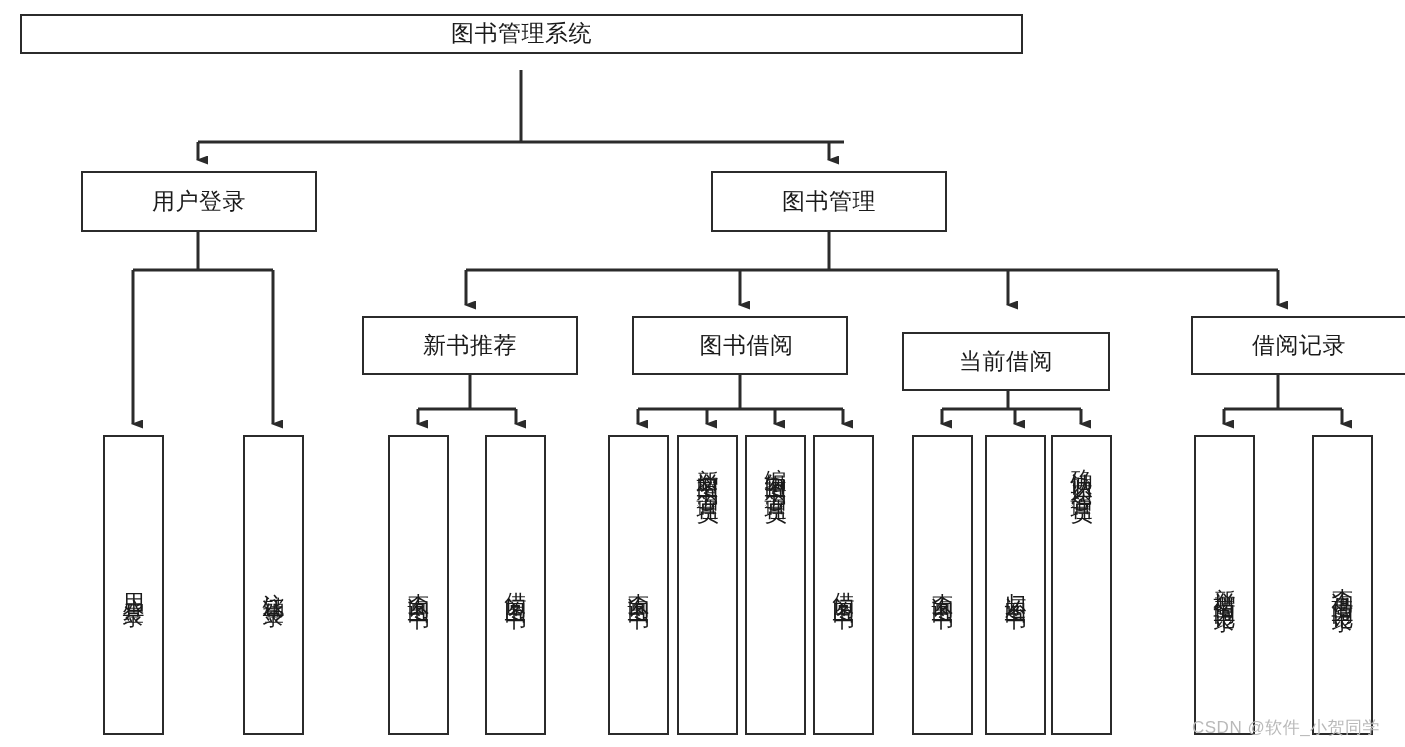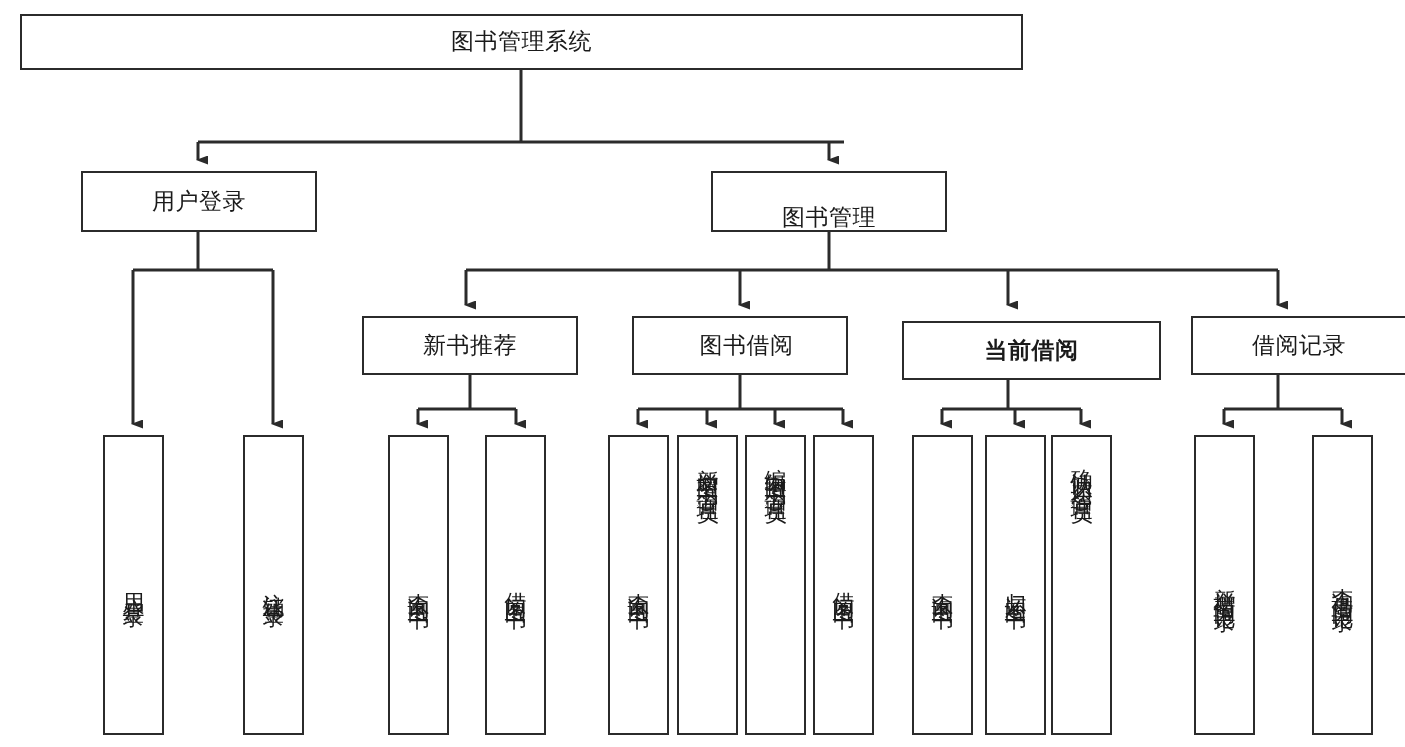--- a/index.html
+++ b/index.html
@@ -115,38 +115,38 @@
       <path d="M1015,409 L1015,424" marker-end="url(#arrowhead)"></path>
       <path d="M1081,409 L1081,424" marker-end="url(#arrowhead)"></path>
 
       <path d="M1278,375 L1278,409"></path>
       <path d="M1224,409 L1342,409"></path>
       <path d="M1224,409 L1224,424" marker-end="url(#arrowhead)"></path>
       <path d="M1342,409 L1342,424" marker-end="url(#arrowhead)"></path>
     </g>
   </svg>
 
-  <div class="node horizontal" style="left: 20px; top: 14px; width: 1003px; height: 56px;">
+  <div class="node horizontal" style="left: 20px; top: 14px; width: 1003px; height: 40px;">
     <span class="node-label">图书管理系统</span>
   </div>
 
   <div class="node horizontal" style="left: 81px; top: 171px; width: 236px; height: 61px;">
     <span class="node-label">用户登录</span>
   </div>
-  <div class="node horizontal" style="left: 711px; top: 171px; width: 236px; height: 61px; align-items: flex-end;">
+  <div class="node horizontal" style="left: 711px; top: 171px; width: 236px; height: 61px;">
     <span class="node-label">图书管理</span>
   </div>
 
   <div class="node horizontal" style="left: 362px; top: 316px; width: 216px; height: 59px; text-align: right;">
     <span class="node-label">新书推荐</span>
   </div>
   <div class="node horizontal" style="left: 632px; top: 316px; width: 216px; height: 59px; padding-left: 13px;">
     <span class="node-label">图书借阅</span>
   </div>
-  <div class="node horizontal" style="left: 902px; top: 321px; width: 259px; height: 59px; font-weight: bold;">
+  <div class="node horizontal" style="left: 902px; top: 332px; width: 208px; height: 59px;">
     <span class="node-label">当前借阅</span>
   </div>
   <div class="node horizontal" style="left: 1172px; top: 316px; width: 216px; height: 59px; margin-left: 19px;">
     <span class="node-label">借阅记录</span>
   </div>
 
   <div class="node vertical center-v" style="left: 103px; top: 435px; width: 61px; height: 300px;">
     <span class="node-label">用户登录</span>
   </div>
   <div class="node vertical center-v" style="left: 243px; top: 435px; width: 61px; height: 300px;">
@@ -179,13 +179,14 @@
   <div class="node vertical" style="left: 1051px; top: 435px; width: 61px; height: 300px;">
     <span class="node-label">确认归还（管理员）</span>
   </div>
   <div class="node vertical center-v" style="left: 1194px; top: 435px; width: 61px; height: 300px;">
     <span class="node-label">新增借阅记录</span>
   </div>
   <div class="node vertical center-v" style="left: 1312px; top: 435px; width: 61px; height: 300px;">
     <span class="node-label">查询借阅记录</span>
   </div>
 
+  <div class="watermark" style="left:1192px; top:716px;">CSDN @软件_小贺同学</div>
 </div>
 
 </body></html>

